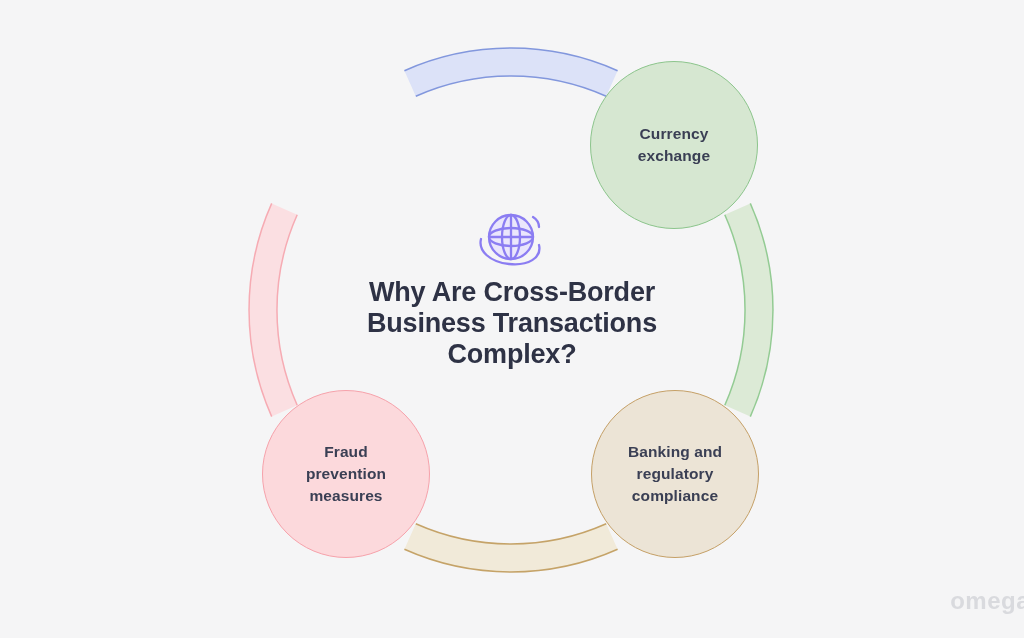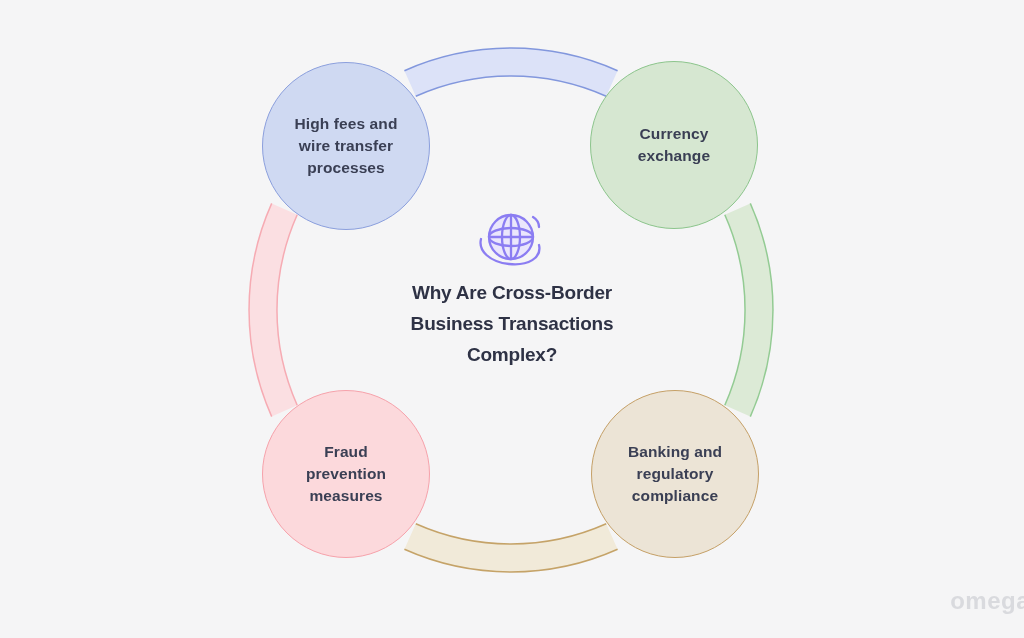--- a/index.html
+++ b/index.html
@@ -53,21 +53,21 @@
     top: 210px;
   }
   .title {
     position: absolute;
     left: 0;
     right: 0;
     top: 277px;
     margin: 0;
     text-align: center;
     white-space: pre-line;
-    font-size: 19px;
+    font-size: 27px;
     font-weight: 700;
     line-height: 31px;
     letter-spacing: -0.2px;
     color: var(--title-text, #2e3245);
   }
   .watermark {
     position: absolute;
     right: -6px;
     bottom: 23px;
     font-size: 24px;
@@ -93,25 +93,20 @@
     <g>
       <path class="arc-fill" d="M617.6,549.3 A262,262 0 0 1 404.4,549.3 L415.8,523.8 A234,234 0 0 0 606.2,523.8 Z" fill="#f1ead9"></path>
       <path class="arc-edge" d="M617.6,549.3 A262,262 0 0 1 404.4,549.3 M606.2,523.8 A234,234 0 0 1 415.8,523.8" stroke="#c5a368"></path>
     </g>
     <g>
       <path class="arc-fill" d="M271.7,416.6 A262,262 0 0 1 271.7,203.4 L297.2,214.8 A234,234 0 0 0 297.2,405.2 Z" fill="#fbdfe2"></path>
       <path class="arc-edge" d="M271.7,416.6 A262,262 0 0 1 271.7,203.4 M297.2,214.8 A234,234 0 0 0 297.2,405.2" stroke="#f6abb3"></path>
     </g>
   </svg>
 
-  <div class="node node-tl" style="background: rgb(207, 217, 242); border-color: rgb(139, 159, 221);">
-    <span class="node-label">High fees and
-wire transfer
-processes</span>
-  </div>
   <div class="node node-tr" style="background: rgb(214, 231, 209); border-color: rgb(140, 197, 140); text-align: center;">
     <span class="node-label">Currency
 exchange</span>
   </div>
   <div class="node node-bl" style="background: rgb(252, 217, 220); border-color: rgb(246, 162, 171);">
     <span class="node-label">Fraud
 prevention
 measures</span>
   </div>
   <div class="node node-br" style="background: rgb(236, 228, 214); border-color: rgb(197, 160, 103);">

